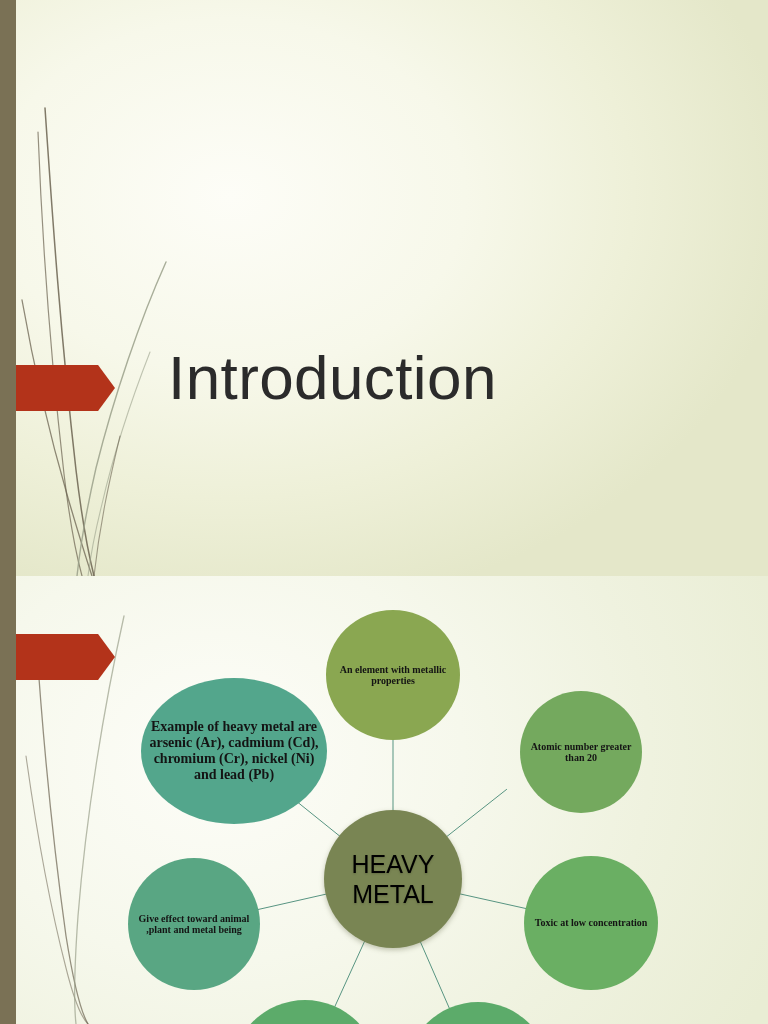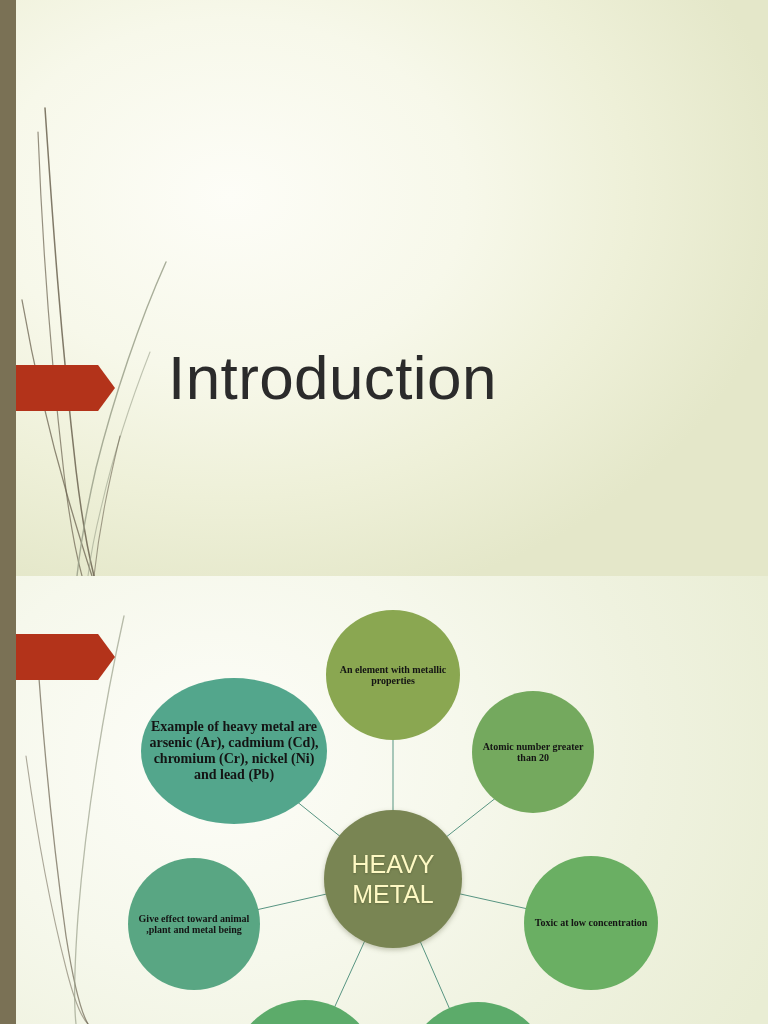--- a/index.html
+++ b/index.html
@@ -114,21 +114,21 @@
     padding: 0 6px;
   }
   .node-hub {
     background: #798553;
     box-shadow: 0 2px 5px rgba(90,95,60,0.35);
   }
   .node-hub .node-label {
     font-family: "Liberation Sans", sans-serif;
     font-weight: 400;
     font-size: 25px;
-    color: #fef9c3;
+    color: #000000;
     line-height: 1.2;
     text-shadow: 0 1px 2px rgba(60,65,40,0.35);
   }
 </style>
 </head>
 <body>
 
 <div class="deck">
 
   <div class="slide-title">
@@ -174,21 +174,21 @@
           <line x1="340.0311744149509" y1="260.3584297176963" x2="297.87417202902986" y2="226.42071710513093" stroke="#4f8f7c" stroke-width="1" opacity="0.95"></line>
           <line x1="459.3807200925088" y1="317.7512711316686" x2="526.5716540278592" y2="332.6825897839687" stroke="#4f8f7c" stroke-width="1" opacity="0.95"></line>
           <line x1="326.6746349218077" y1="317.99819813325956" x2="257.39924603062497" y2="333.6634870785019" stroke="#4f8f7c" stroke-width="1" opacity="0.95"></line>
           <line x1="364.788959198466" y1="364.8719417579098" x2="334.6630796663188" y2="430.9434730045507" stroke="#4f8f7c" stroke-width="1" opacity="0.95"></line>
           <line x1="420.1718085949471" y1="365.3353256001728" x2="449.6294351435111" y2="432.91458650570195" stroke="#4f8f7c" stroke-width="1" opacity="0.95"></line>
         </svg>
       <div id="node-host">
           <div class="node" style="left: 326px; top: 34px; width: 134px; height: 130px; background: rgb(138, 167, 81);">
             <span class="node-label" style="font-size: 10px;">An element with metallic properties</span>
           </div>
-          <div class="node" style="left: 472px; top: 115px; width: 122px; height: 122px; background: rgb(116, 169, 94);">
+          <div class="node" style="left: 520px; top: 115px; width: 122px; height: 122px; background: rgb(116, 169, 94);">
             <span class="node-label" style="font-size: 10px;">Atomic number greater than 20</span>
           </div>
           <div class="node" style="left: 141px; top: 102px; width: 186px; height: 146px; background: rgb(83, 166, 140);">
             <span class="node-label" style="font-size: 14px;">Example of heavy metal are  arsenic (Ar), cadmium (Cd), chromium (Cr), nickel (Ni) and lead (Pb)</span>
           </div>
           <div class="node" style="left: 524px; top: 280px; width: 134px; height: 134px; background: rgb(106, 175, 99);">
             <span class="node-label" style="font-size: 10px; text-align: right;">Toxic at low concentration</span>
           </div>
           <div class="node" style="left: 128px; top: 282px; width: 132px; height: 132px; background: rgb(89, 166, 131);">
             <span class="node-label" style="font-size: 10px;">Give effect toward animal ,plant and metal being</span>

